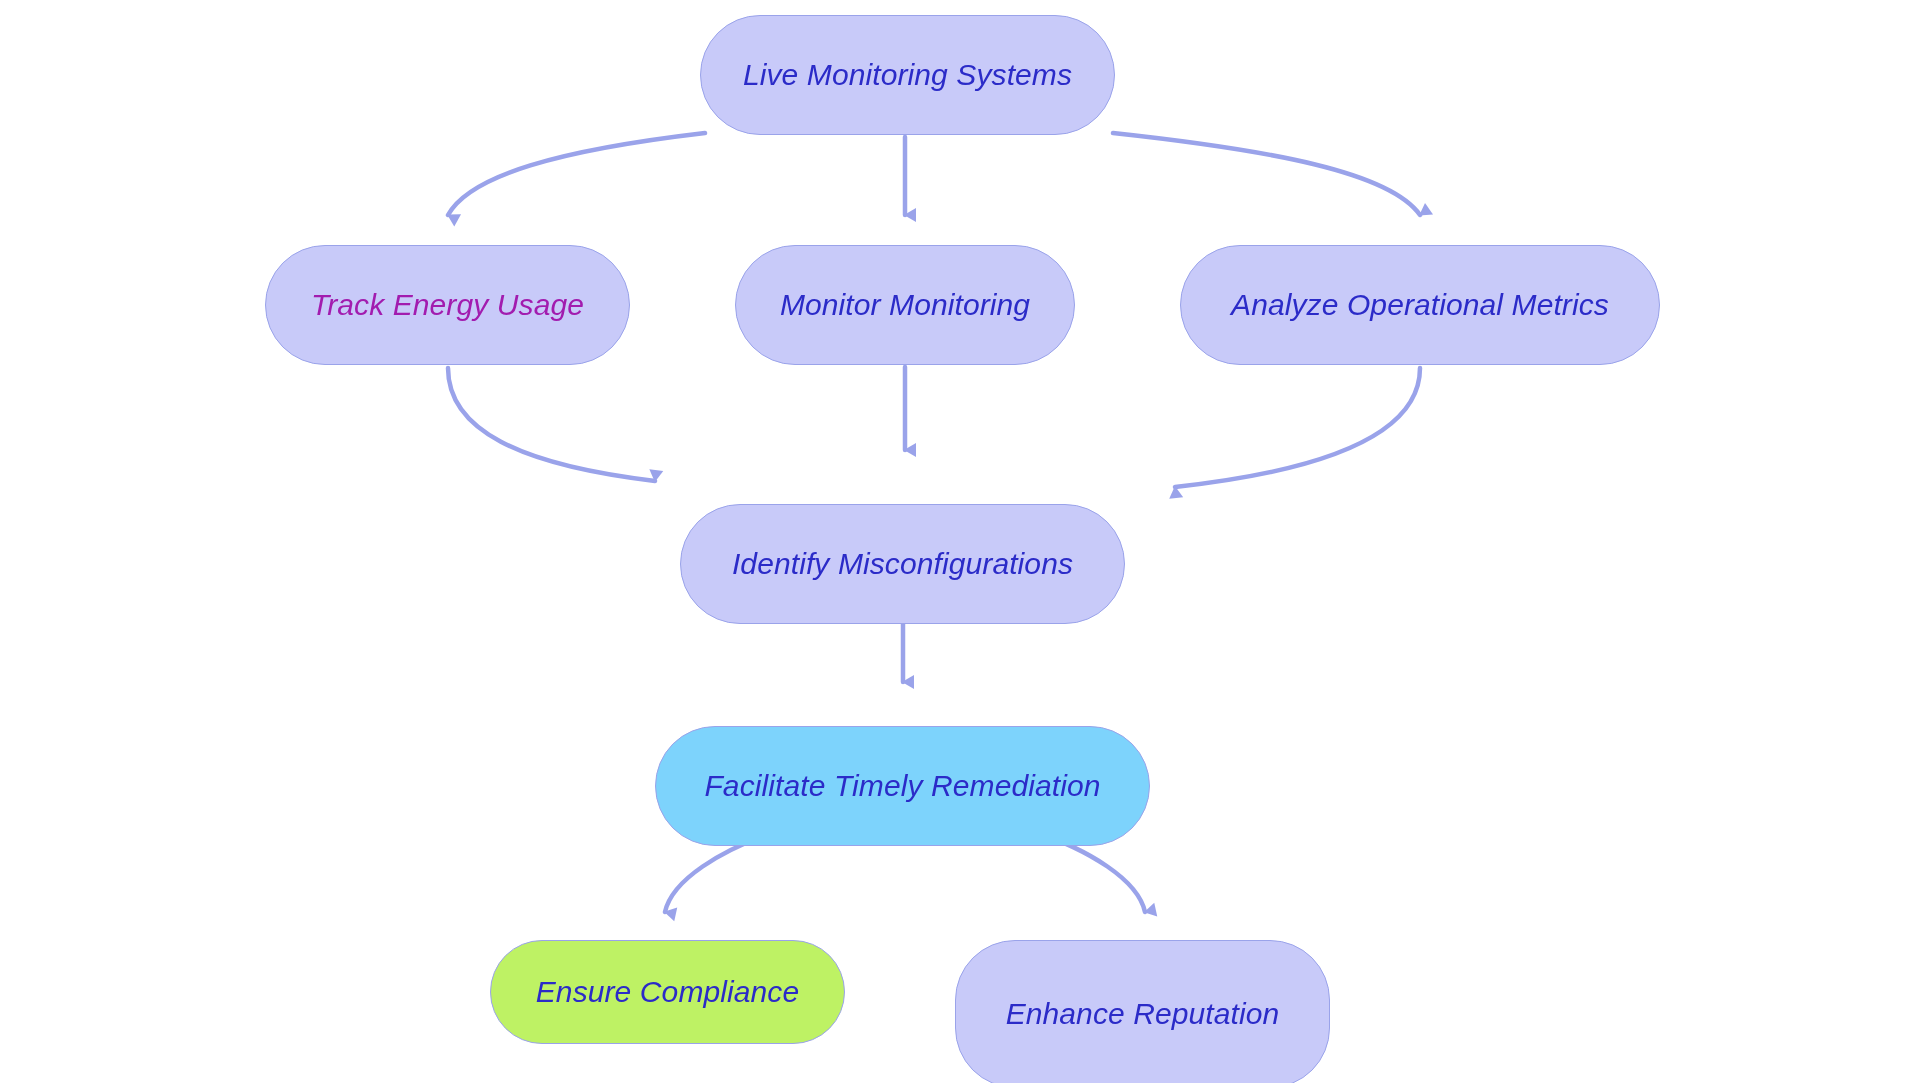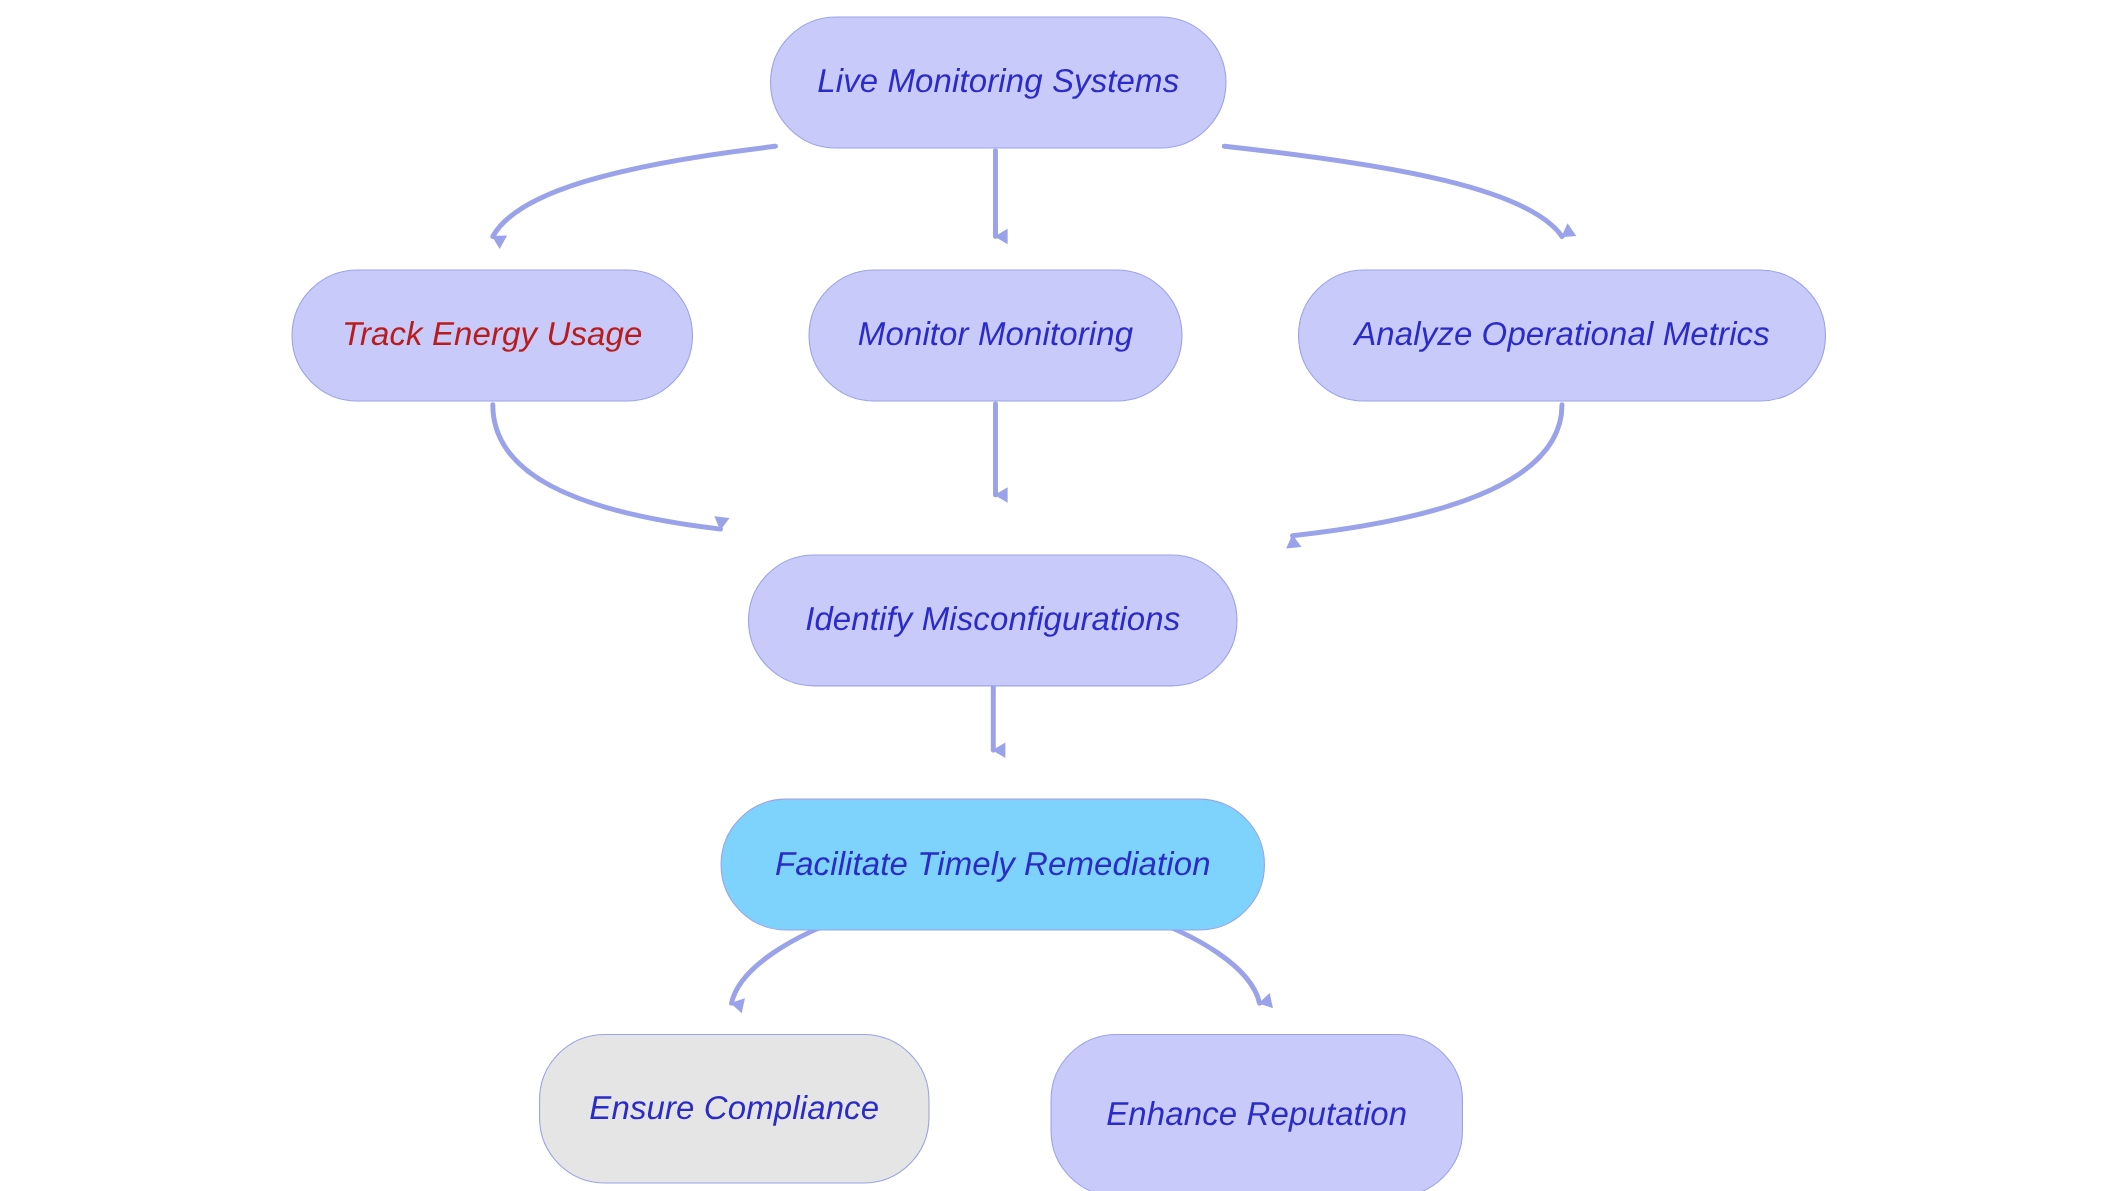--- a/index.html
+++ b/index.html
@@ -73,36 +73,36 @@
         <path d="M 903 602 L 903 682" stroke="#9aa3ea" marker-end="url(#arrowdown)"></path>
         <path d="M 780 830 C 720 850, 672 880, 665 912" stroke="#9aa3ea" marker-end="url(#arrowdown)"></path>
         <path d="M 1030 830 C 1090 850, 1138 880, 1145 912" stroke="#9aa3ea" marker-end="url(#arrowdown)"></path>
       </g>
   </svg>
 
   <div id="nodes-layer">
       <div class="node" style="left: 700px; top: 15px; width: 415px; height: 120px; background: rgb(200, 202, 249); border-color: rgb(154, 163, 234); color: rgb(43, 43, 200);">
         <span class="node-label">Live Monitoring Systems</span>
       </div>
-      <div class="node" style="left: 265px; top: 245px; width: 365px; height: 120px; background: rgb(200, 202, 249); border-color: rgb(154, 163, 234); color: #b91c1c;">
+      <div class="node" style="left: 265px; top: 245px; width: 365px; height: 120px; background: rgb(200, 202, 249); border-color: rgb(154, 163, 234); color: #a21caf;">
         <span class="node-label">Track Energy Usage</span>
       </div>
       <div class="node" style="left: 735px; top: 245px; width: 340px; height: 120px; background: rgb(200, 202, 249); border-color: rgb(154, 163, 234); color: rgb(43, 43, 200);">
         <span class="node-label">Monitor Monitoring</span>
       </div>
       <div class="node" style="left: 1180px; top: 245px; width: 480px; height: 120px; background: rgb(200, 202, 249); border-color: rgb(154, 163, 234); color: rgb(43, 43, 200);">
         <span class="node-label">Analyze Operational Metrics</span>
       </div>
       <div class="node" style="left: 680px; top: 504px; width: 445px; height: 120px; background: rgb(200, 202, 249); border-color: rgb(154, 163, 234); color: rgb(43, 43, 200);">
         <span class="node-label">Identify Misconfigurations</span>
       </div>
       <div class="node" style="left: 655px; top: 684px; width: 495px; height: 120px; background: #7dd3fc; border-color: rgb(154, 163, 234); color: rgb(43, 43, 200); margin-top: 42px;">
         <span class="node-label">Facilitate Timely Remediation</span>
       </div>
-      <div class="node" style="left: 490px; top: 940px; width: 355px; height: 136px; background: #e5e5e5; border-color: rgb(154, 163, 234); color: rgb(43, 43, 200);">
+      <div class="node" style="left: 490px; top: 940px; width: 355px; height: 104px; background: #bef264; border-color: rgb(154, 163, 234); color: rgb(43, 43, 200);">
         <span class="node-label">Ensure Compliance</span>
       </div>
       <div class="node" style="left: 955px; top: 940px; width: 375px; height: 148px; background: rgb(200, 202, 249); border-color: rgb(154, 163, 234); color: rgb(43, 43, 200);">
         <span class="node-label">Enhance Reputation</span>
       </div>
     </div>
 
 </div>
 
 </body></html>

